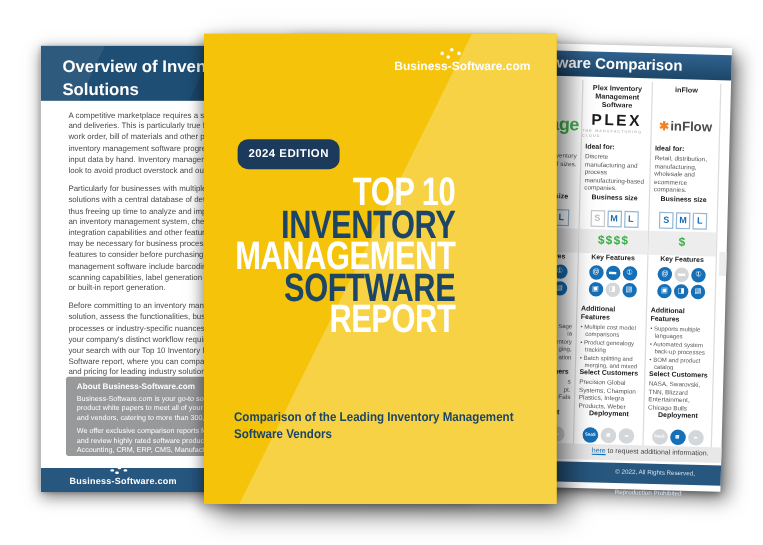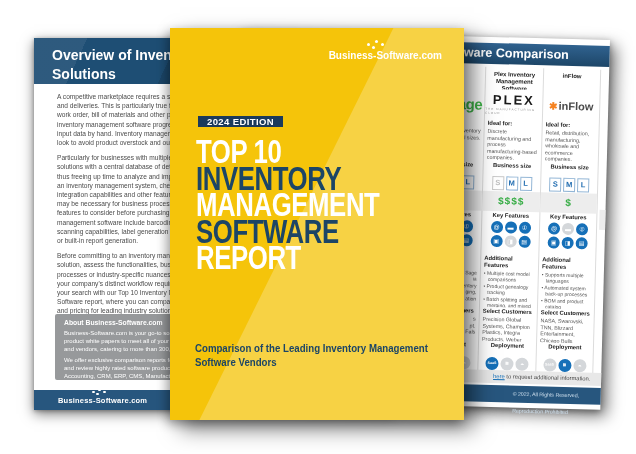--- a/index.html
+++ b/index.html
@@ -73,22 +73,22 @@
 
   
   .cover{position:absolute;left:170px;top:28px;width:294px;height:392px;background:#f5c40a;z-index:3;
     box-shadow:10px 9px 20px rgba(0,0,0,.5),-3px 4px 10px rgba(0,0,0,.3);overflow:hidden;}
   .cover-light{position:absolute;inset:0;background:rgba(255,255,255,.24);
     clip-path:polygon(76% 0,100% 0,100% 100%,10% 100%);}
   .cover-logo{position:absolute;top:22px;right:22px;color:#fff;font-weight:bold;font-size:10px;}
   .cover-logo .dots{position:absolute;left:38px;top:-7px;width:3px;height:3px;border-radius:50%;background:#fff;
     box-shadow:8px -3px 0 #fff,14px 0 0 #fff,5px 3px 0 #fff;}
   .badge{position:absolute;left:28px;top:88px;background:#1b3a5c;color:#fff;font-weight:bold;
-    font-size:9.5px;padding:0 9px;letter-spacing:.4px;}
-  .cover-title{position:absolute;left:26px;top:111px;}
+    font-size:9.5px;padding:7px 9px;letter-spacing:.4px;border-radius:9px;}
+  .cover-title{position:absolute;left:26px;top:119px;text-align:right;}
   .tl{font-size:33px;line-height:26.5px;font-weight:800;letter-spacing:-.5px;
     transform:scaleX(.78);transform-origin:0 50%;white-space:nowrap;}
   .tl.navy{color:#1c4566;}
   .tl.white{color:#fff;}
   .cover-sub{position:absolute;left:25px;top:313px;font-size:10.5px;line-height:14px;font-weight:bold;
     color:#1c4566;white-space:pre-line;transform:scaleX(.92);transform-origin:0 0;}
 </style>
 </head>
 <body>
 

